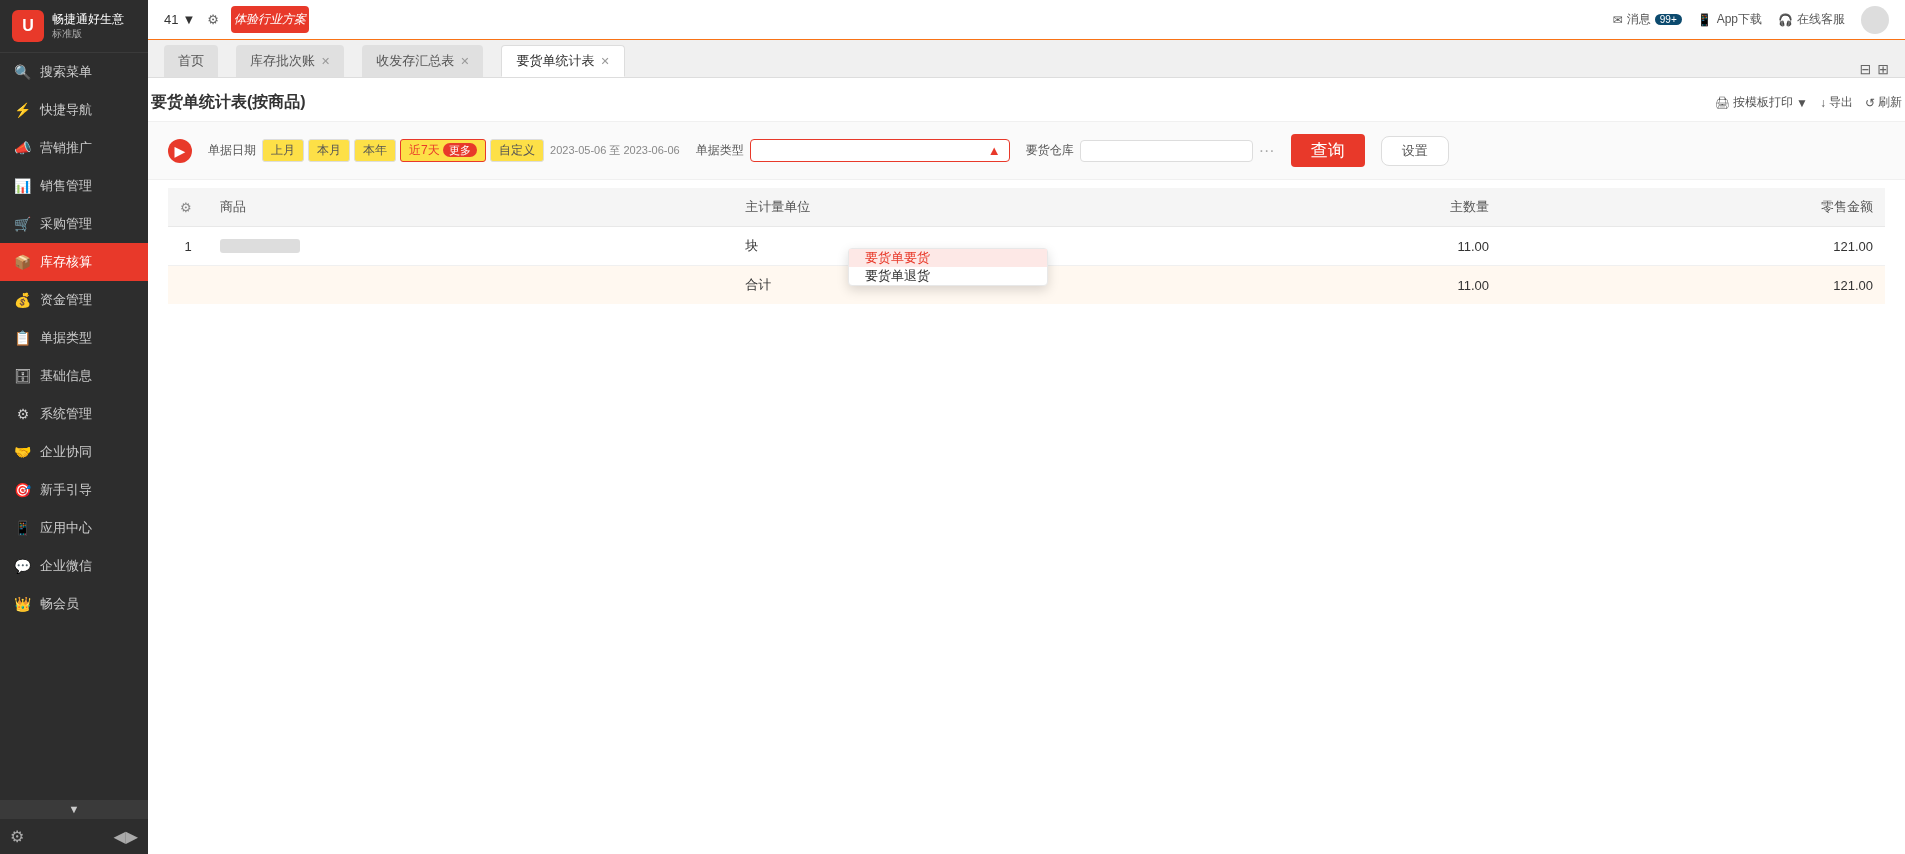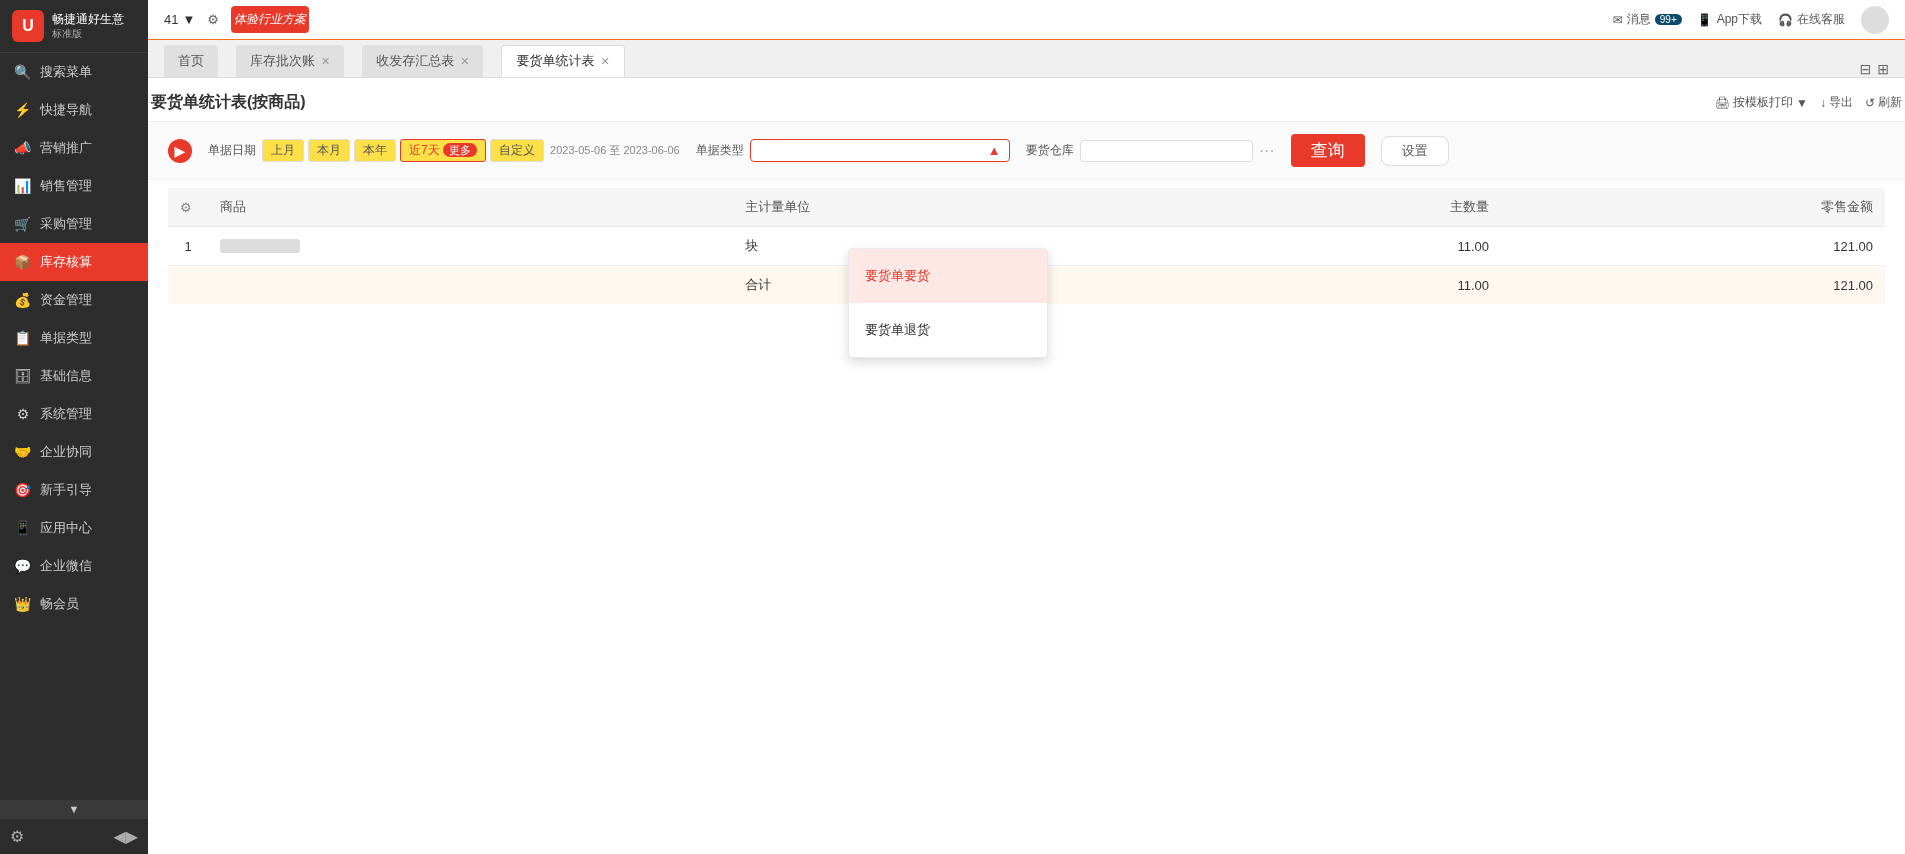--- a/index.html
+++ b/index.html
@@ -257,21 +257,21 @@
       top: 170px;
       left: 700px;
       background: #fff;
       border: 1px solid #e8e8e8;
       border-radius: 4px;
       box-shadow: 0 4px 12px rgba(0,0,0,0.15);
       min-width: 200px;
       z-index: 100;
     }
     .dropdown-item {
-      padding: 18px 16px;
+      padding: 0 16px;
       font-size: 13px;
       cursor: pointer;
       color: #333;
     }
     .dropdown-item.selected { background: #fde8e6; color: #e8392a; }
 
     
     .table-area { padding: 0 20px; }
     table {
       width: 100%;

